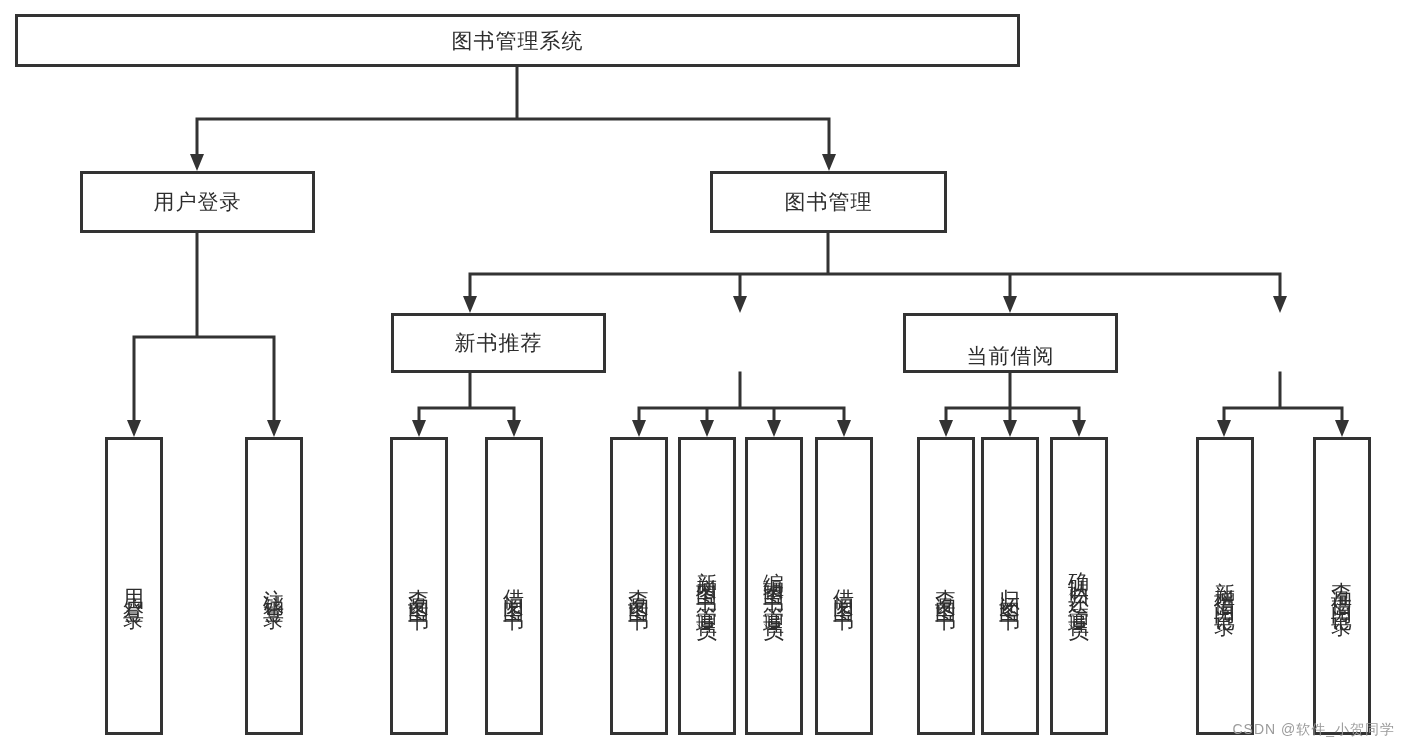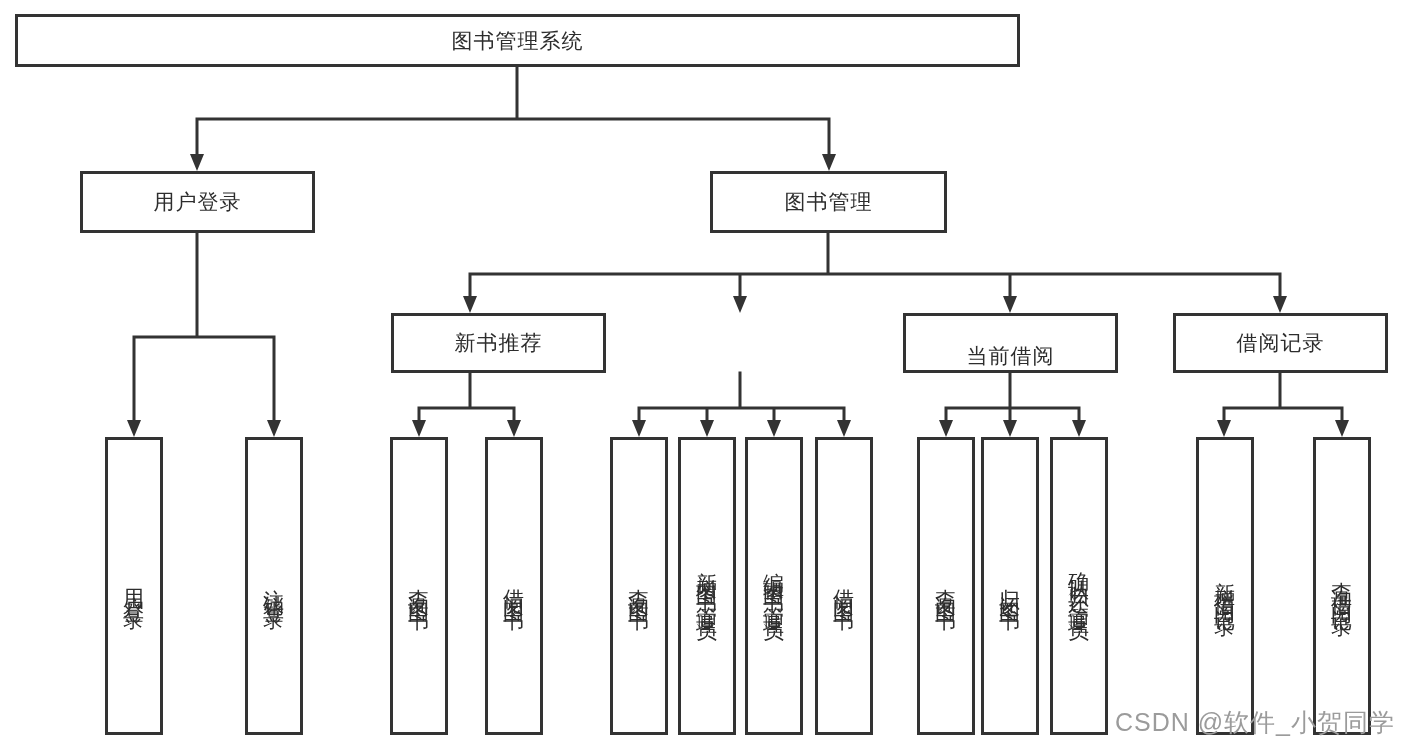--- a/index.html
+++ b/index.html
@@ -34,21 +34,21 @@
     writing-mode: vertical-rl;
     line-height: 1;
     letter-spacing: 7px;
     white-space: nowrap;
   }
   .watermark {
     position: absolute;
     right: 10px;
     bottom: 8px;
     color: var(--watermark, #9b9b9b);
-    font-size: 25px;
+    font-size: 14px;
     letter-spacing: 1px;
     z-index: 5;
     white-space: nowrap;
     text-align: center;
   }
   .lines { stroke: var(--line, #333333); stroke-width: 3; fill: none; }
   .arrows { fill: var(--line, #333333); stroke: none; }
 </style>
 </head>
 <body>
@@ -96,23 +96,20 @@
   <div class="box" style="left:710px; top:171px; width:237px; height:62px;">
     <span class="hlabel">图书管理</span>
   </div>
 
   <div class="box" style="left:363px; top:313px; width:215px; height:60px;margin-left:28px;">
     <span class="hlabel">新书推荐</span>
   </div>
   <div class="box" style="left:903px; top:313px; width:215px; height:60px;align-items:flex-end;">
     <span class="hlabel">当前借阅</span>
   </div>
-  <div class="box" style="left:1173px; top:313px; width:215px; height:60px;">
-    <span class="hlabel">借阅记录</span>
-  </div>
 
   <div class="box" style="left:105px; top:437px; width:58px; height:298px;">
     <span class="vlabel">用户登录</span>
   </div>
   <div class="box" style="left:245px; top:437px; width:58px; height:298px;">
     <span class="vlabel">注销登录</span>
   </div>
 
   <div class="box" style="left:390px; top:437px; width:58px; height:298px;">
     <span class="vlabel">查询图书</span>

